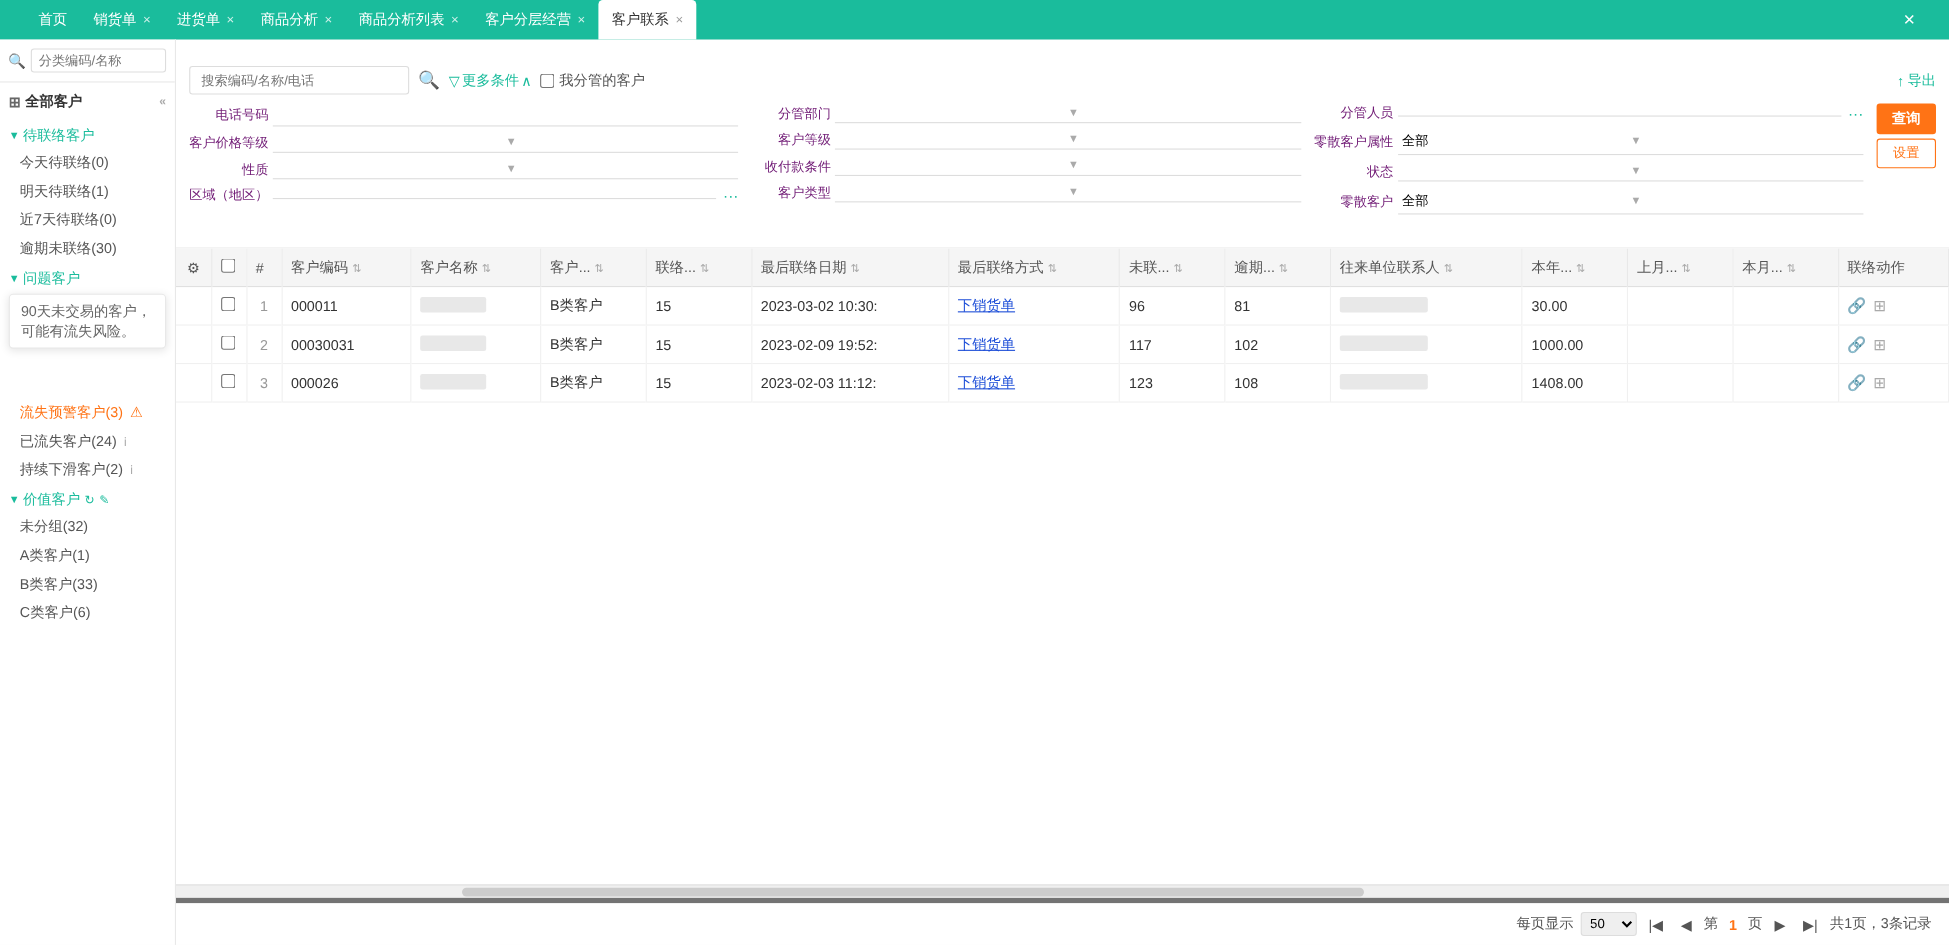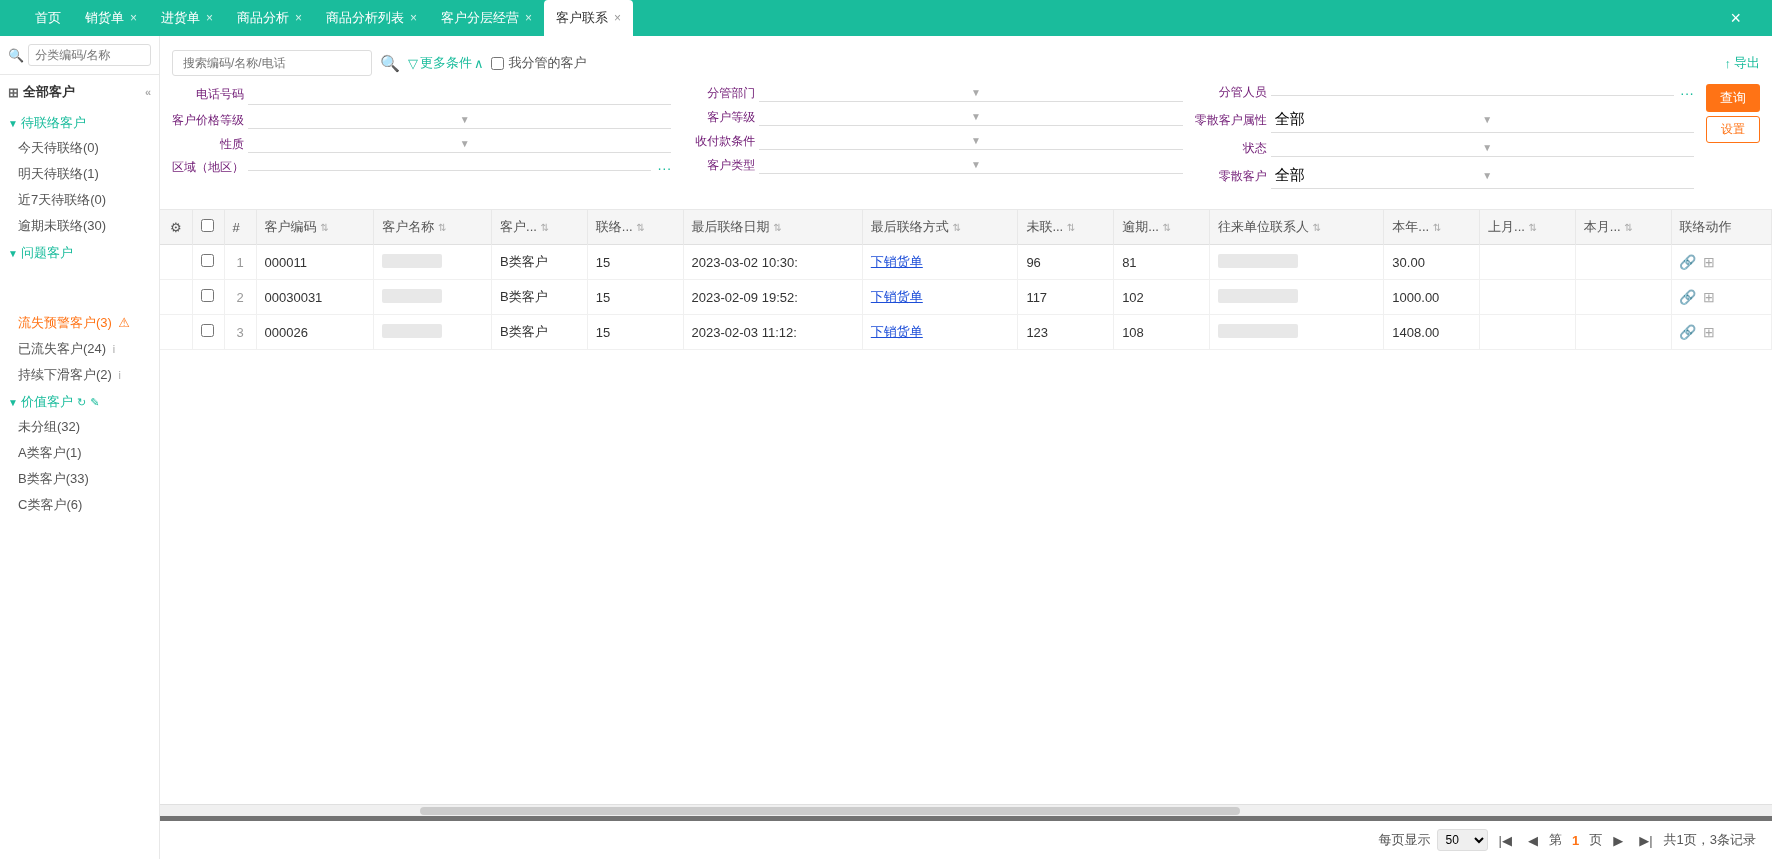--- a/index.html
+++ b/index.html
@@ -124,21 +124,21 @@
       flex: 1;
       display: flex;
       flex-direction: column;
       overflow: hidden;
     }
 
     
     .filter-bar {
       background: #fff;
       border-bottom: 1px solid #e8e8e8;
-      padding: 14px 12px;
+      padding: 24px 12px;
     }
     .filter-top {
       display: flex;
       align-items: center;
       gap: 8px;
       margin-bottom: 8px;
     }
     .filter-search-input {
       border: 1px solid #ddd;
       border-radius: 3px;
@@ -190,21 +190,21 @@
       gap: 4px;
     }
     .btn-query {
       background: #ff7315;
       color: #fff;
       border: none;
       border-radius: 3px;
       padding: 5px 14px;
       cursor: pointer;
       font-size: 13px;
-      font-weight: normal;
+      font-weight: bold;
     }
     .btn-settings {
       background: #fff;
       color: #ff7315;
       border: 1px solid #ff7315;
       border-radius: 3px;
       padding: 4px 12px;
       cursor: pointer;
       font-size: 12px;
     }
@@ -316,21 +316,21 @@
       outline: none;
     }
     .f-select {
       flex: 1;
       display: flex;
       align-items: center;
       border-bottom: 1px solid #ddd;
       padding: 3px 4px;
       cursor: pointer;
     }
-    .f-select span { flex: 1; font-size: 15px; }
+    .f-select span { flex: 1; font-size: 12px; }
     .f-select .arr { color: #aaa; font-size: 10px; }
     .f-dots { color: #1abc9c; font-size: 14px; cursor: pointer; margin-left: 2px; }
 
     .checkbox-header { width: 30px; }
     .num-col { width: 30px; text-align: center; color: #999; }
   </style>
 </head>
 <body>
 
 <div class="tab-bar">
@@ -391,20 +391,23 @@
     <div class="sidebar-item">
       <span>近7天待联络(0)</span>
     </div>
     <div class="sidebar-item">
       <span>逾期未联络(30)</span>
     </div>
 
     <div class="sidebar-group-title">
       <span class="arrow">▼</span>
       <span>问题客户</span>
+    </div>
+    <div class="sidebar-item-tooltip">
+      <span>90天未交易的客户，可能有流失风险。</span>
     </div>
     <div class="sidebar-item active">
       <span>流失预警客户(3)</span>
       <span style="color:#ff7315; margin-left:3px;">⚠</span>
     </div>
     <div class="sidebar-item">
       <span>已流失客户(24)</span>
       <span style="color:#aaa; margin-left:3px; font-size:11px;">ℹ</span>
     </div>
     <div class="sidebar-item">

